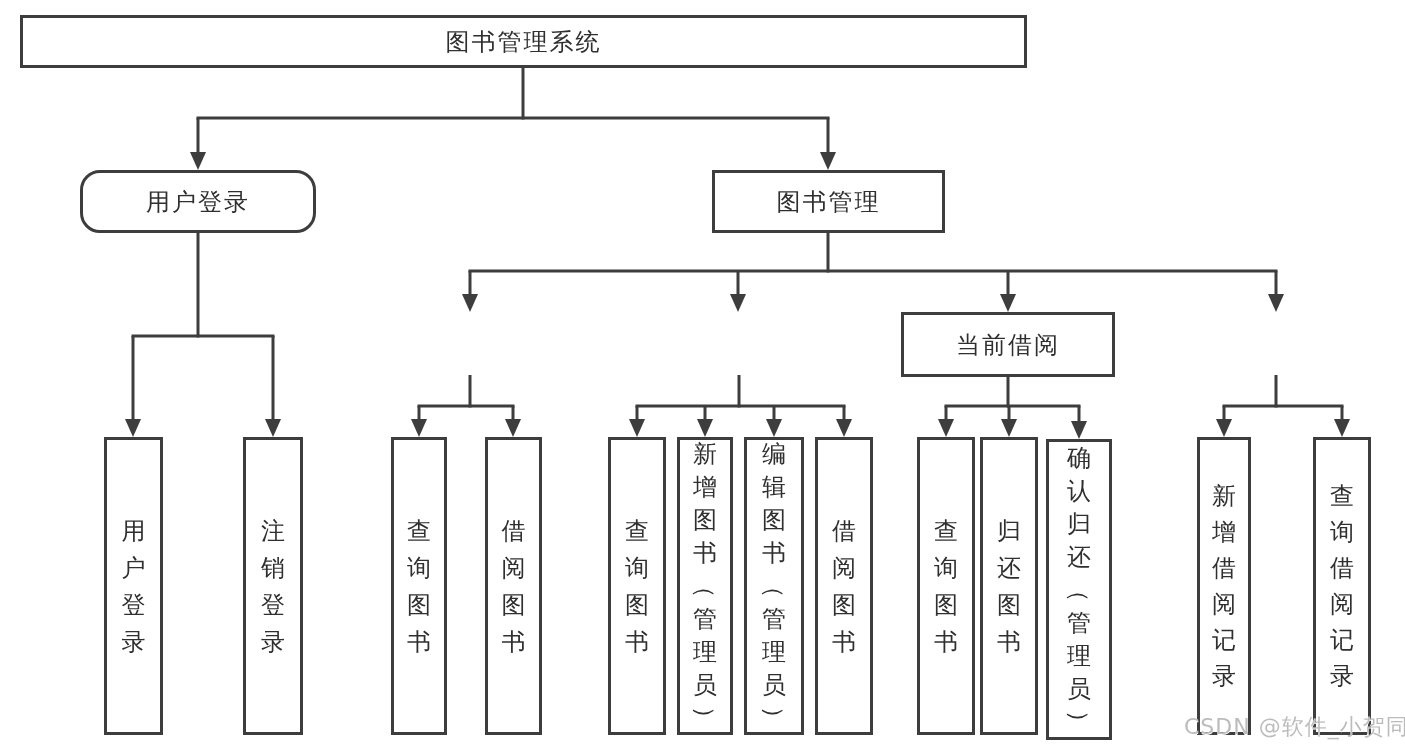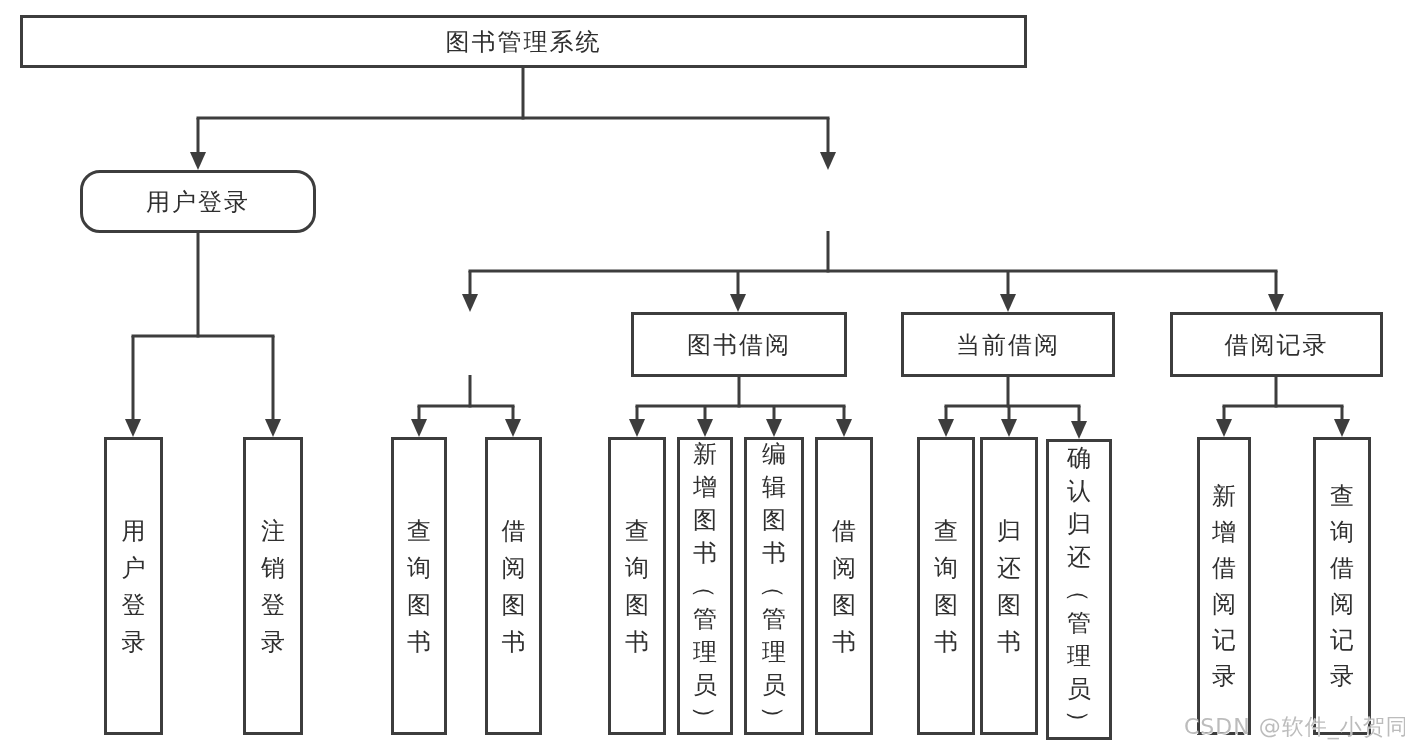--- a/index.html
+++ b/index.html
@@ -103,24 +103,23 @@
       <line x1="1224" y1="406" x2="1224" y2="421" fill="none"></line>
       <polygon points="1216,419 1232,419 1224,437" stroke="none"></polygon>
       <line x1="1342" y1="406" x2="1342" y2="421" fill="none"></line>
       <polygon points="1334,419 1350,419 1342,437" stroke="none"></polygon>
     </g>
   </svg>
 
   <div class="node hnode" style="left:20px; top:15px; width:1007px; height:53px;">图书管理系统</div>
 
   <div class="node hnode" style="left:80px; top:170px; width:236px; height:63px;border-radius:20px;">用户登录</div>
-
-  <div class="node hnode" style="left:631px; top:312px; width:216px; height:65px;">图书借阅</div>
+  <div class="node hnode" style="left:712px; top:170px; width:233px; height:63px;">图书管理</div>
+
   <div class="node hnode" style="left:901px; top:312px; width:214px; height:65px;">当前借阅</div>
-  <div class="node hnode" style="left:1170px; top:312px; width:213px; height:65px;">借阅记录</div>
 
   <div class="node vbox" style="left:104px; top:437px; width:59px; height:298px;">
       <div class="vchar">用</div>
       <div class="vchar">户</div>
       <div class="vchar">登</div>
       <div class="vchar">录</div>
     </div>
   <div class="node vbox" style="left:243px; top:437px; width:60px; height:298px;">
       <div class="vchar">注</div>
       <div class="vchar">销</div>

